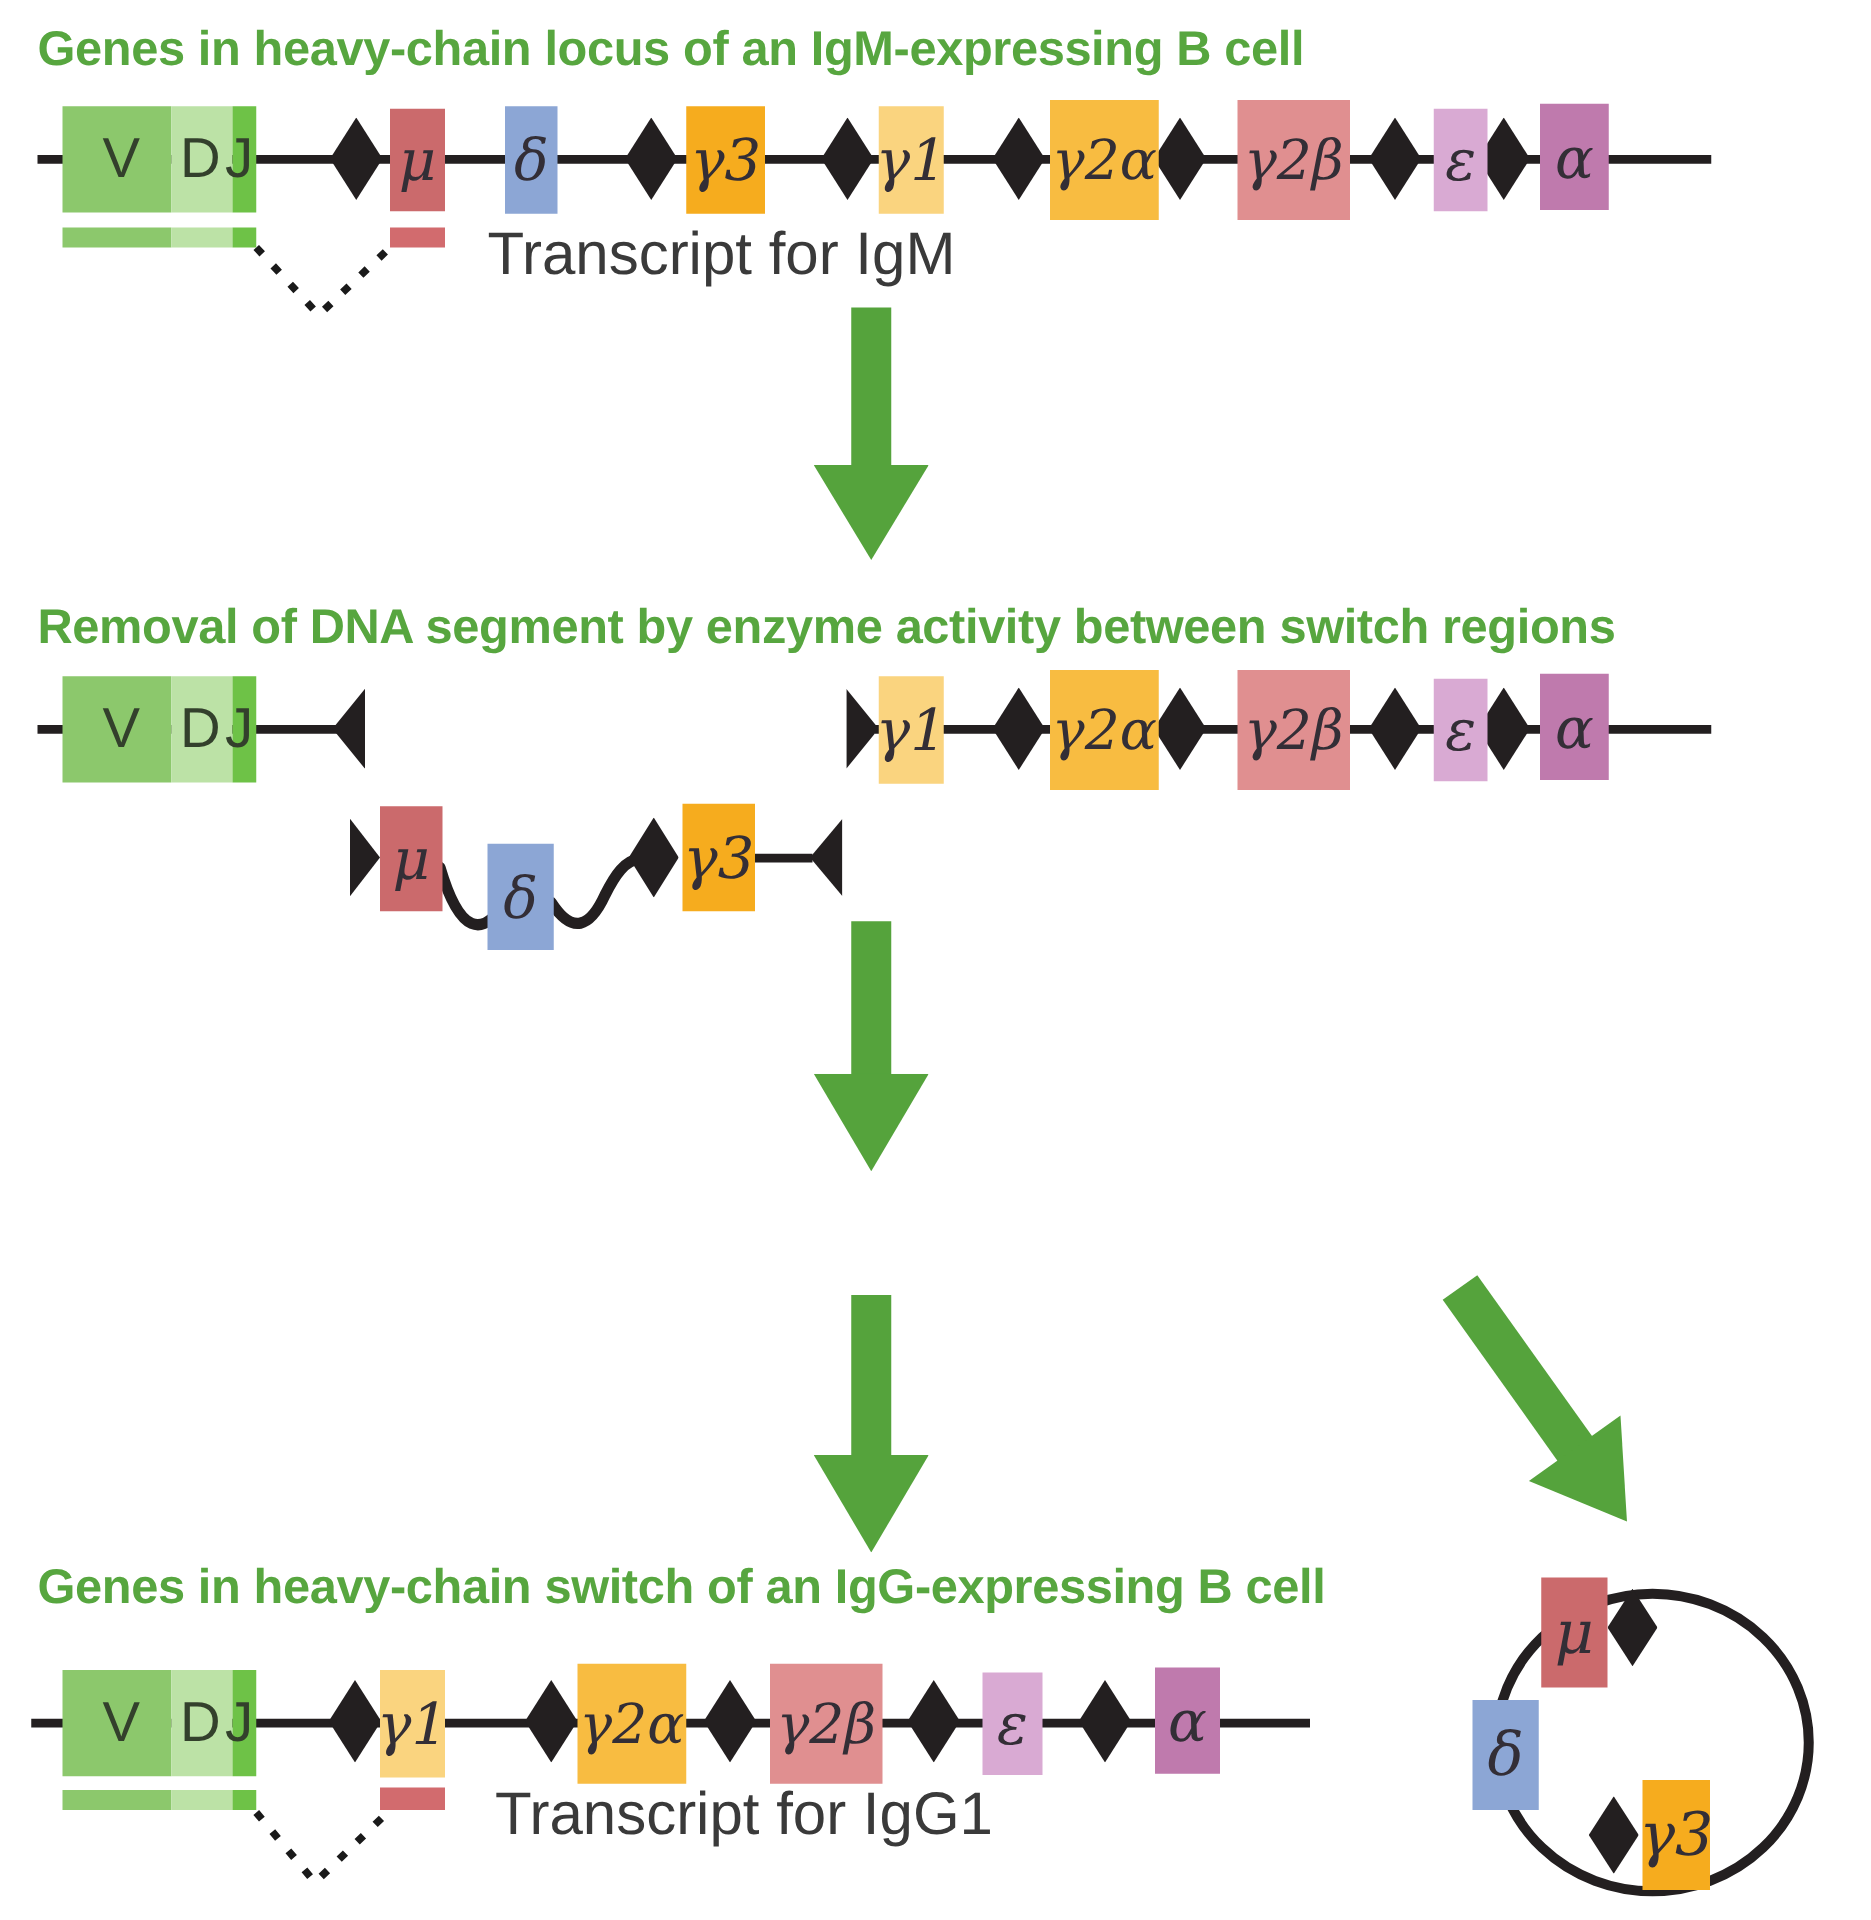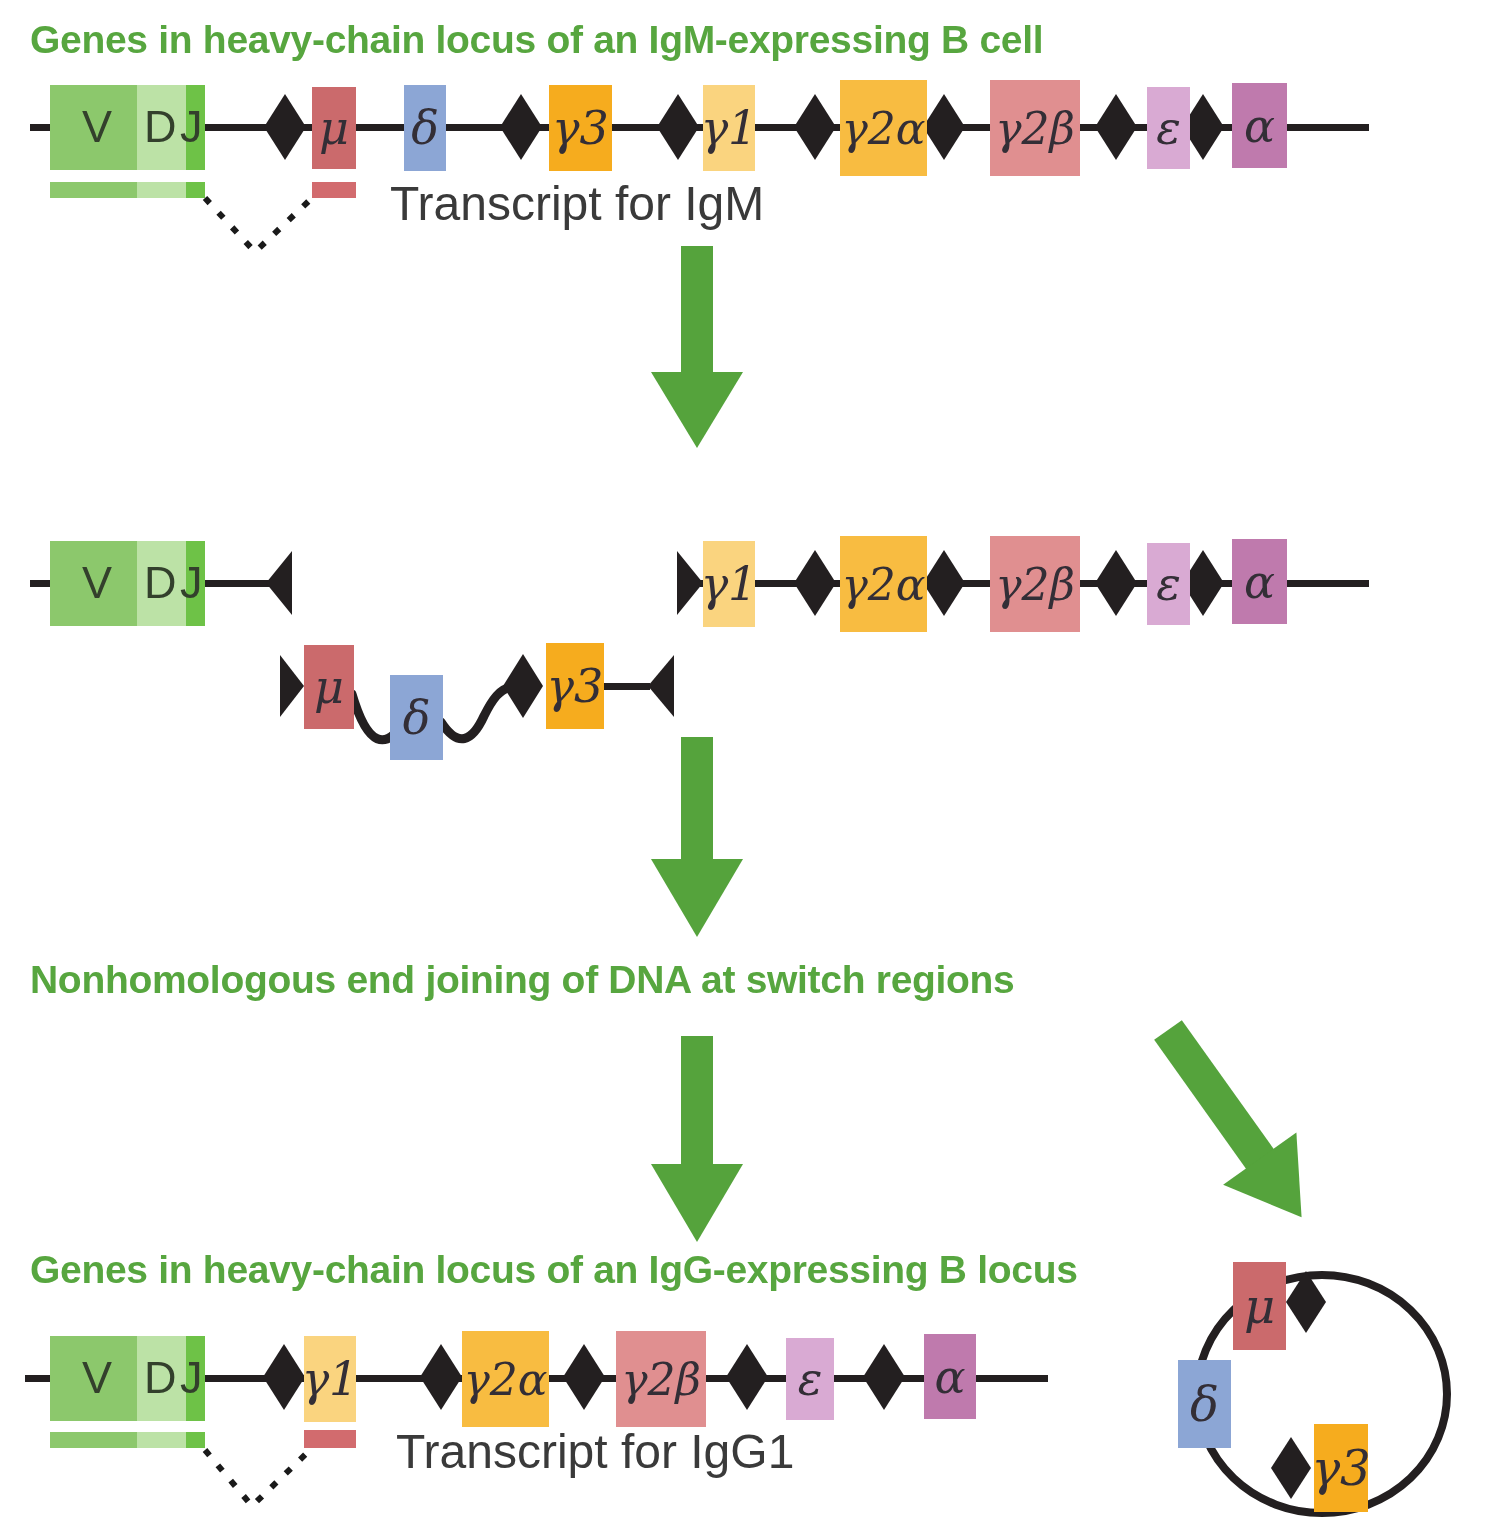--- a/index.html
+++ b/index.html
@@ -99,20 +99,21 @@
     <div class="segJ"></div>
   </div>
   <div class="rbar" style="left:312px;top:182px;width:44px;height:16px"></div>
   <div class="caption" style="left:390px;top:176px">Transcript for IgM</div>
 
   <div class="arrow" style="left:651px;top:246px;width:92px;height:204px">
     <div class="shaft" style="height:128px"></div>
     <div class="head" style="top:126px;height:76px"></div>
   </div>
 
+  <div class="title" style="left:30px;top:480px">Removal of DNA segment by enzyme activity between switch regions</div>
 
   <div class="hline" style="left:30px;top:580px;width:242px"></div>
   <div class="vdj" style="left:50px;top:541px">
     <div class="segV"></div>
     <div class="segD"></div>
     <div class="segJ"></div>
     <span class="gl" style="left:32px">V</span>
     <span class="gl" style="left:94px">D</span>
     <span class="gl" style="left:130px">J</span>
   </div>
@@ -136,28 +137,27 @@
   <div class="dia" style="left:503px;top:654px;width:40px;height:64px"></div>
   <div class="gb" style="left:546px;top:643px;width:58px;height:86px;background:var(--g3)">γ3</div>
   <div class="hline" style="left:604px;top:683px;width:46px"></div>
   <div class="half-l" style="left:648px;top:655px;height:62px"></div>
 
   <div class="arrow" style="left:651px;top:737px;width:92px;height:202px">
     <div class="shaft" style="height:124px"></div>
     <div class="head" style="top:122px;height:78px"></div>
   </div>
 
-  <div class="title" style="left:30px;top:958px">Nonhomologous end joining of DNA at switch regions</div>
 
   <div class="arrow" style="left:651px;top:1036px;width:92px;height:210px">
     <div class="shaft" style="height:130px"></div>
     <div class="head" style="top:128px;height:78px"></div>
   </div>
 
-  <div class="title" style="left:30px;top:1248px">Genes in heavy-chain locus of an IgG-expressing B locus</div>
+  <div class="title" style="left:30px;top:1248px">Genes in heavy-chain switch of an IgG-expressing B cell</div>
 
   <div class="hline" style="left:25px;top:1375px;width:1023px"></div>
 
   <div class="vdj" style="left:50px;top:1336px">
     <div class="segV"></div>
     <div class="segD"></div>
     <div class="segJ"></div>
     <span class="gl" style="left:32px">V</span>
     <span class="gl" style="left:94px">D</span>
     <span class="gl" style="left:130px">J</span>

